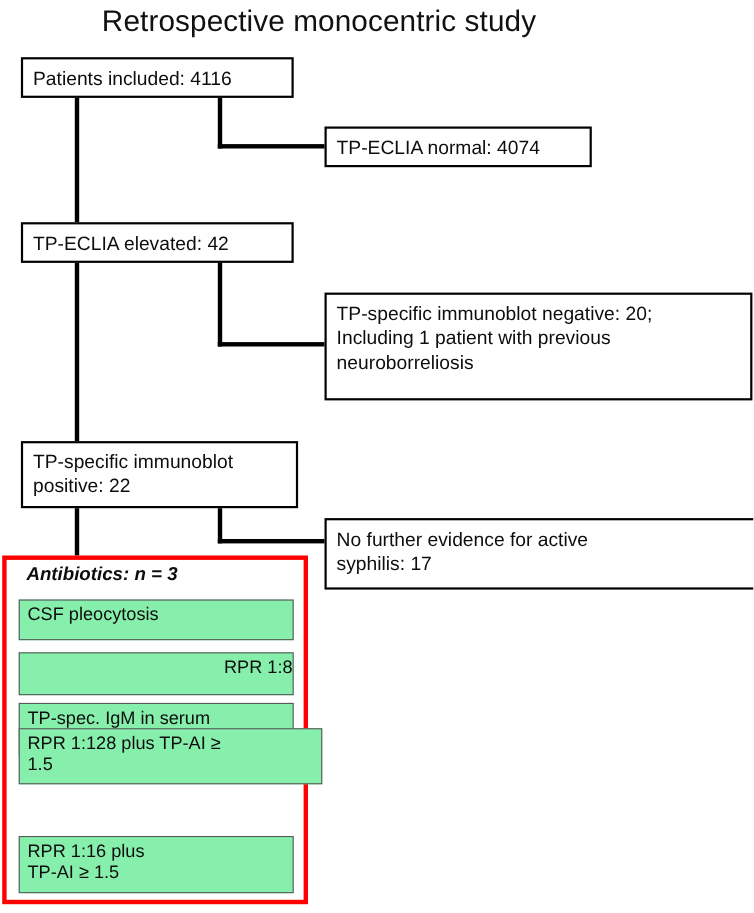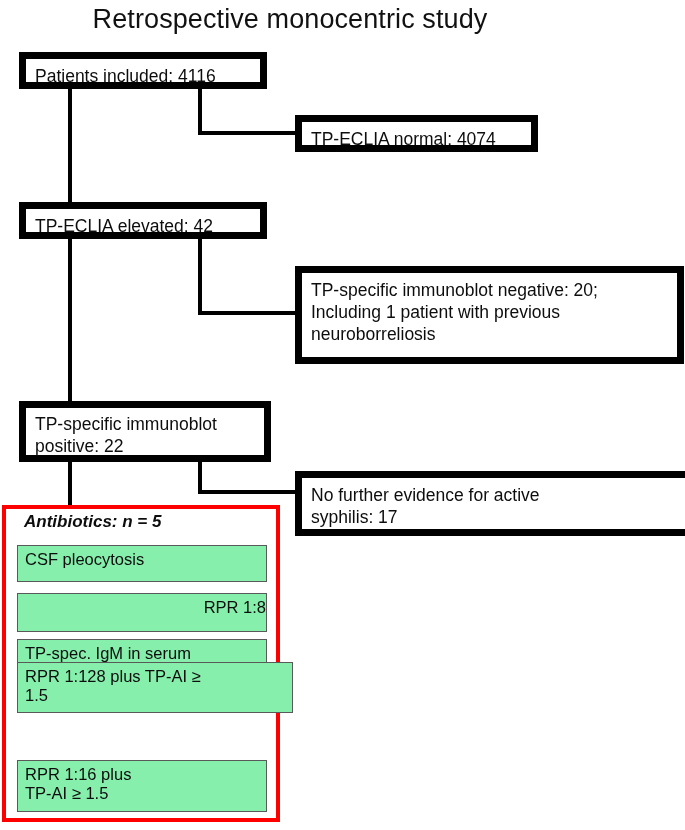--- a/index.html
+++ b/index.html
@@ -27,21 +27,21 @@
     line-height: 38px;
     color: #111111;
     letter-spacing: 0.1px;
     white-space: nowrap;
   }
 
   
   .node {
     position: absolute;
     box-sizing: border-box;
-    border: 7px solid #000000;
+    border: 2px solid #000000;
     background: #ffffff;
     color: #0d0d0d;
     font-size: 17.5px;
     line-height: 22px;
     padding: 6px 0 0 9px;
     white-space: pre-line;
   }
   .node.tight { padding-top: 5px; }
 
   
@@ -111,21 +111,21 @@
   <div class="ln" style="left:68px; top:462px; width:4px; height:45px;"></div>
 
   <div class="ln" style="left:198px; top:462px; width:4px; height:32px;"></div>
   <div class="ln" style="left:198px; top:490px; width:99px; height:4px;"></div>
 
   <div class="node" style="left:295px; top:471px; width:415px; height:65px;">No further evidence for active
 syphilis: 17</div>
 
   <div class="redgroup" style="left:2px; top:505px; width:278px; height:317px;"></div>
 
-  <div class="group-title" style="left:24px; top:511px;">Antibiotics: n = 5</div>
+  <div class="group-title" style="left:24px; top:511px;">Antibiotics: n = 3</div>
 
   <div class="subnode" style="left:17px; top:545px; width:250px; height:37px;">CSF pleocytosis</div>
 
   <div class="subnode" style="left:17px; top:593px; width:250px; height:39px;text-align:right;">RPR 1:8</div>
 
   <div class="subnode" style="left:17px; top:639px; width:250px; height:48px;">TP-spec. IgM in serum
 plus RPR in serum 1:4</div>
 
   <div class="subnode" style="left:17px; top:662px; width:276px; height:51px;">RPR 1:128 plus TP-AI ≥
 1.5</div>

